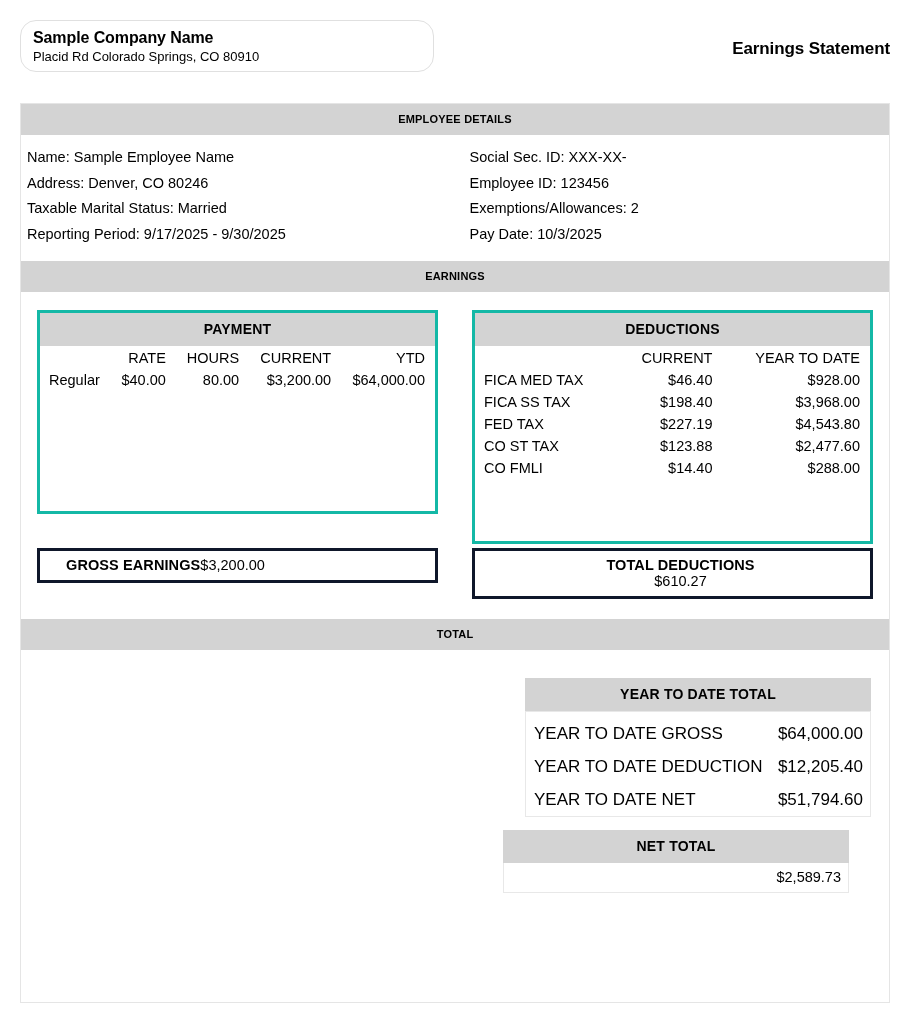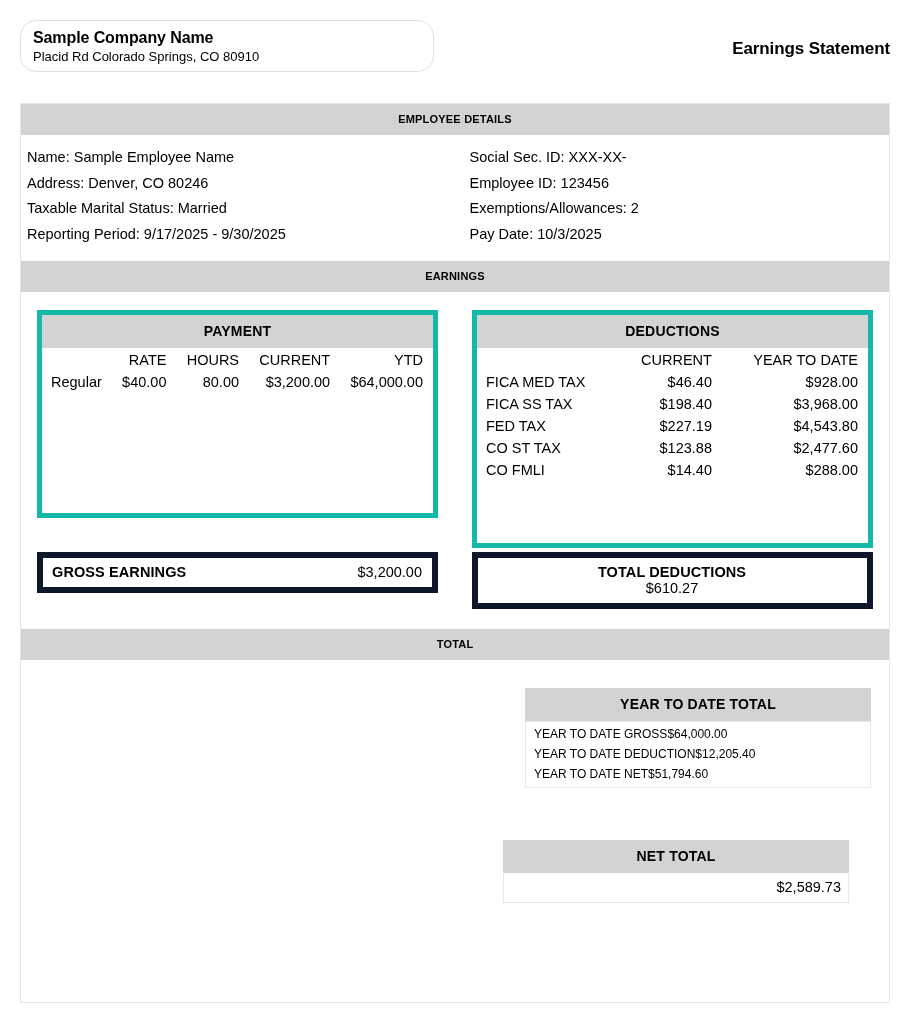--- a/index.html
+++ b/index.html
@@ -91,21 +91,21 @@
 
   
   .earnings-body {
     padding: 18px 16px 20px 16px;
     display: flex;
     gap: 34px;
   }
   .col { width: 402px; }
 
   .tbl {
-    border: 5px solid #14b8a6;
+    border: 3px solid #14b8a6;
     background: #ffffff;
   }
   .tbl-head {
     background: #d3d3d3;
     text-align: center;
     font-weight: bold;
     font-size: 14px;
     padding: 8px 0 9px 0;
     letter-spacing: 0.2px;
   }
@@ -127,25 +127,25 @@
   }
   table.grid th.lbl, table.grid td.lbl {
     text-align: left;
     padding-left: 9px;
   }
   .payment-body { height: 165px; }
   .deduction-body { height: 195px; }
 
   .summary-row {
     margin-top: 34px;
-    border: 6px solid #0f172a;
+    border: 3px solid #0f172a;
     display: flex;
     align-items: center;
-    justify-content: space-between;
-    padding: 6px 10px 7px 9px;
+    justify-content: flex-start;
+    padding: 6px 10px 7px 26px;
     background: #ffffff;
   }
   .summary-row .s-label {
     font-weight: bold;
     font-size: 14.5px;
     letter-spacing: 0.1px;
   }
   .summary-row .s-value {
     font-size: 14.5px;
   }
@@ -159,23 +159,24 @@
   }
   .ytd-wrap {
     position: absolute;
     left: 504px;
     top: 28px;
     width: 346px;
   }
   .ytd-table { border: 1px solid #e8e8e8; }
   .ytd-row {
     display: flex;
-    justify-content: flex-start;
-    font-size: 12px;
+    justify-content: space-between;
+    font-size: 17px;
     padding: 3px 7px 3px 8px;
+    margin-top: 7px;
   }
   .ytd-rows { padding: 2px 0 3px 0; }
   .net-wrap {
     position: absolute;
     left: 482px;
     top: 180px;
     width: 346px;
   }
   .net-value-row {
     border: 1px solid #e8e8e8;

